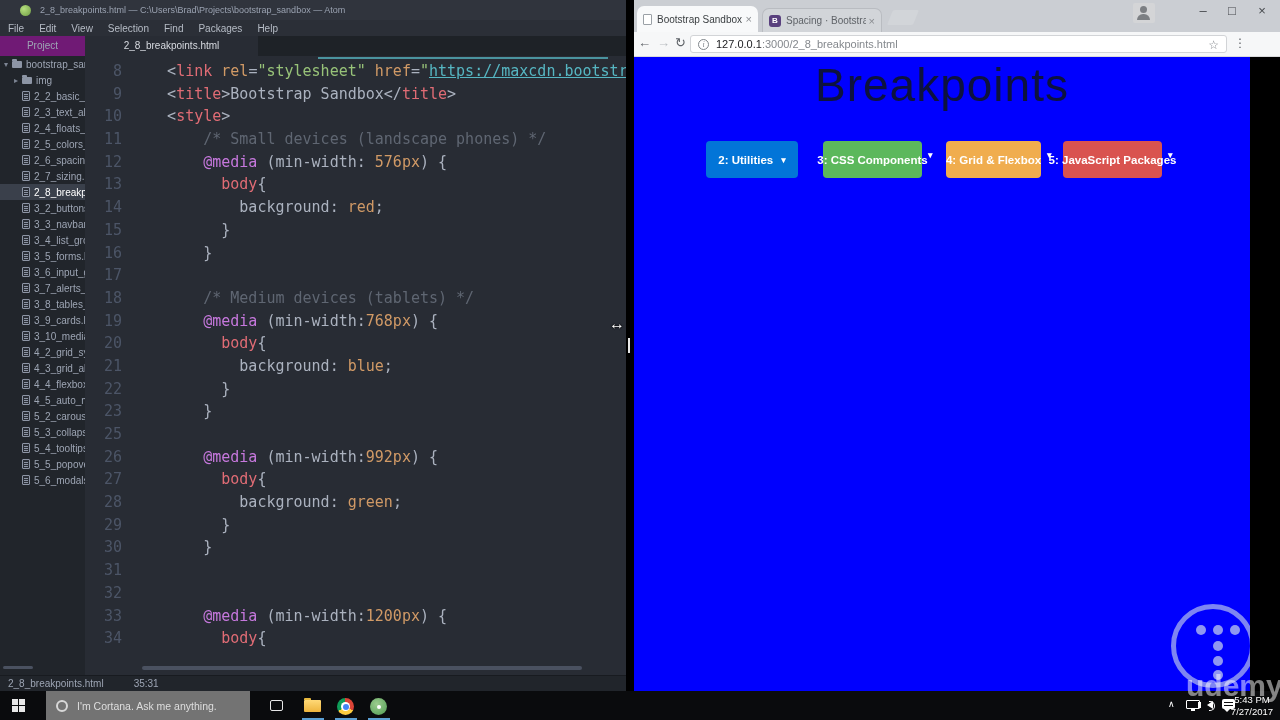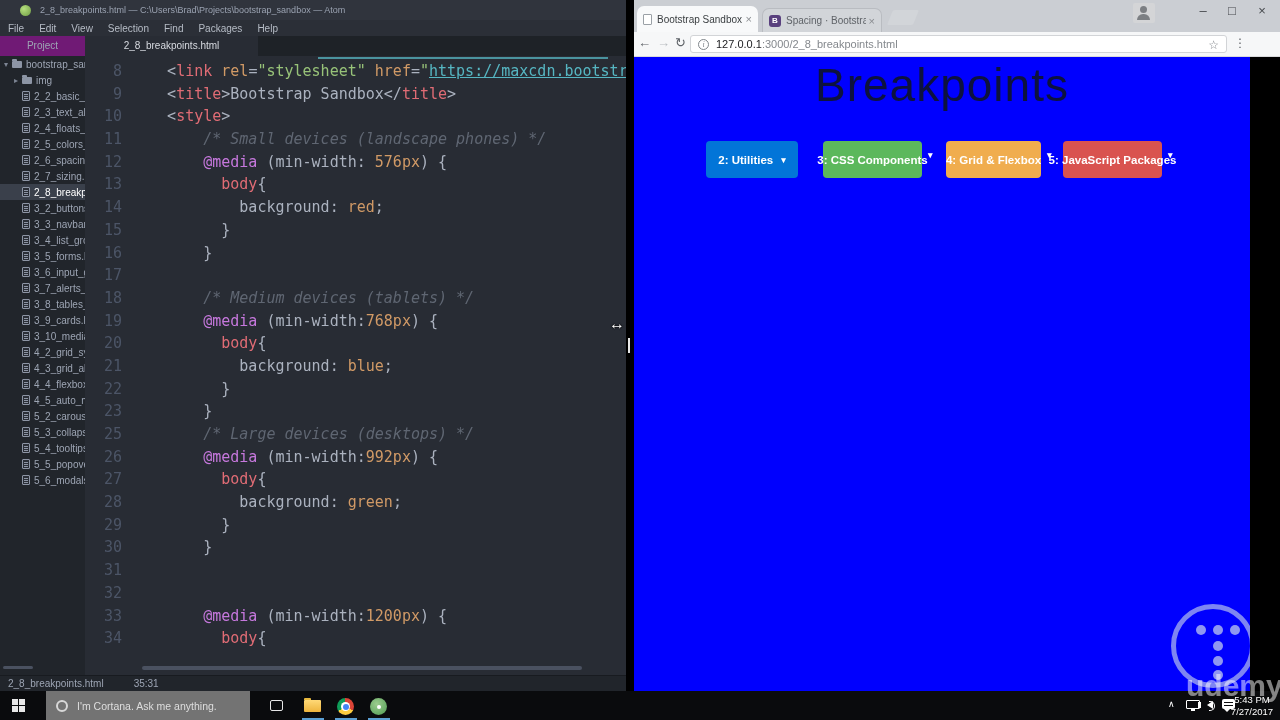--- a/index.html
+++ b/index.html
@@ -25,21 +25,21 @@
   .file-ic { width:8px; height:10px; border:1px solid #8d95a5; border-radius:1px; margin-right:4px; flex-shrink:0; position:relative; background:#2a2e36; }
   .file-ic:before { content:""; position:absolute; left:1px; top:2px; width:4px; height:1px; background:#8d95a5; box-shadow:0 2px 0 #8d95a5, 0 4px 0 #8d95a5; }
   .tree-hscroll { position:absolute; bottom:6px; left:3px; width:30px; height:3px; background:#4a5160; border-radius:2px; }
   .editor { flex:1; background:#282c34; position:relative; overflow:hidden;
             font-family:"DejaVu Sans Mono",monospace; font-size:15px; }
   .code-wrap { position:absolute; top:4px; left:0; }
   .cl { height:22.7px; display:flex; align-items:baseline; line-height:22.7px; }
   .lnum { width:37px; text-align:right; color:#4c5567; flex-shrink:0; }
   .ltext { padding-left:18px; white-space:pre; }
   .pn{color:#abb2bf} .tg{color:#e06c75} .at{color:#d19a66} .st{color:#98c379}
-  .ln{color:#56b6c2; text-decoration:underline} .cm{color:#5f6672; font-style:italic}
+  .ln{color:#56b6c2; text-decoration:underline} .cm{color:#5f6672; }
   .kw{color:#c678dd} .nm{color:#d19a66} .sl{color:#e06c75}
   .line7-frag { position:absolute; top:1px; left:233px; width:290px; height:2px; background:#56b6c2; opacity:.75; }
   .ed-hscroll { position:absolute; bottom:5px; left:57px; width:440px; height:4px; background:#4a5160; border-radius:2px; }
   .a-status { position:absolute; bottom:0; left:0; right:0; height:16px; background:#21252b; border-top:1px solid #181b20; display:flex; align-items:center; padding-left:8px; gap:30px; font-size:10px; color:#9da5b4; }
 
   
   #chrome { position:absolute; left:634px; top:0; width:646px; height:691px; }
   .c-tabstrip { position:relative; height:32px; background:#cbced3; }
   .tab1 { position:absolute; left:3px; top:6px; width:121px; height:26px; background:#f8f9fa; border-radius:7px 7px 0 0; display:flex; align-items:center; padding:0 6px; }
   .tab2 { position:absolute; left:128px; top:8px; width:120px; height:24px; background:#d2d5d9; border:1px solid #b9bcc1; border-bottom:none; border-radius:7px 7px 0 0; display:flex; align-items:center; padding:0 6px; }
@@ -301,21 +301,20 @@
           <div class="cl">
             <span class="lnum">22</span>
             <span class="ltext"><span class="pn">         }</span></span>
           </div>
           <div class="cl">
             <span class="lnum">23</span>
             <span class="ltext"><span class="pn">       }</span></span>
           </div>
           <div class="cl">
             <span class="lnum">25</span>
-            <span class="ltext"><span class="cm">       /* Large devices (desktops) */</span></span>
           </div>
           <div class="cl">
             <span class="lnum">26</span>
             <span class="ltext"><span class="kw">       @media</span><span class="pn"> (min-width:</span><span class="nm">992px</span><span class="pn">) {</span></span>
           </div>
           <div class="cl">
             <span class="lnum">27</span>
             <span class="ltext"><span class="sl">         body</span><span class="pn">{</span></span>
           </div>
           <div class="cl">

